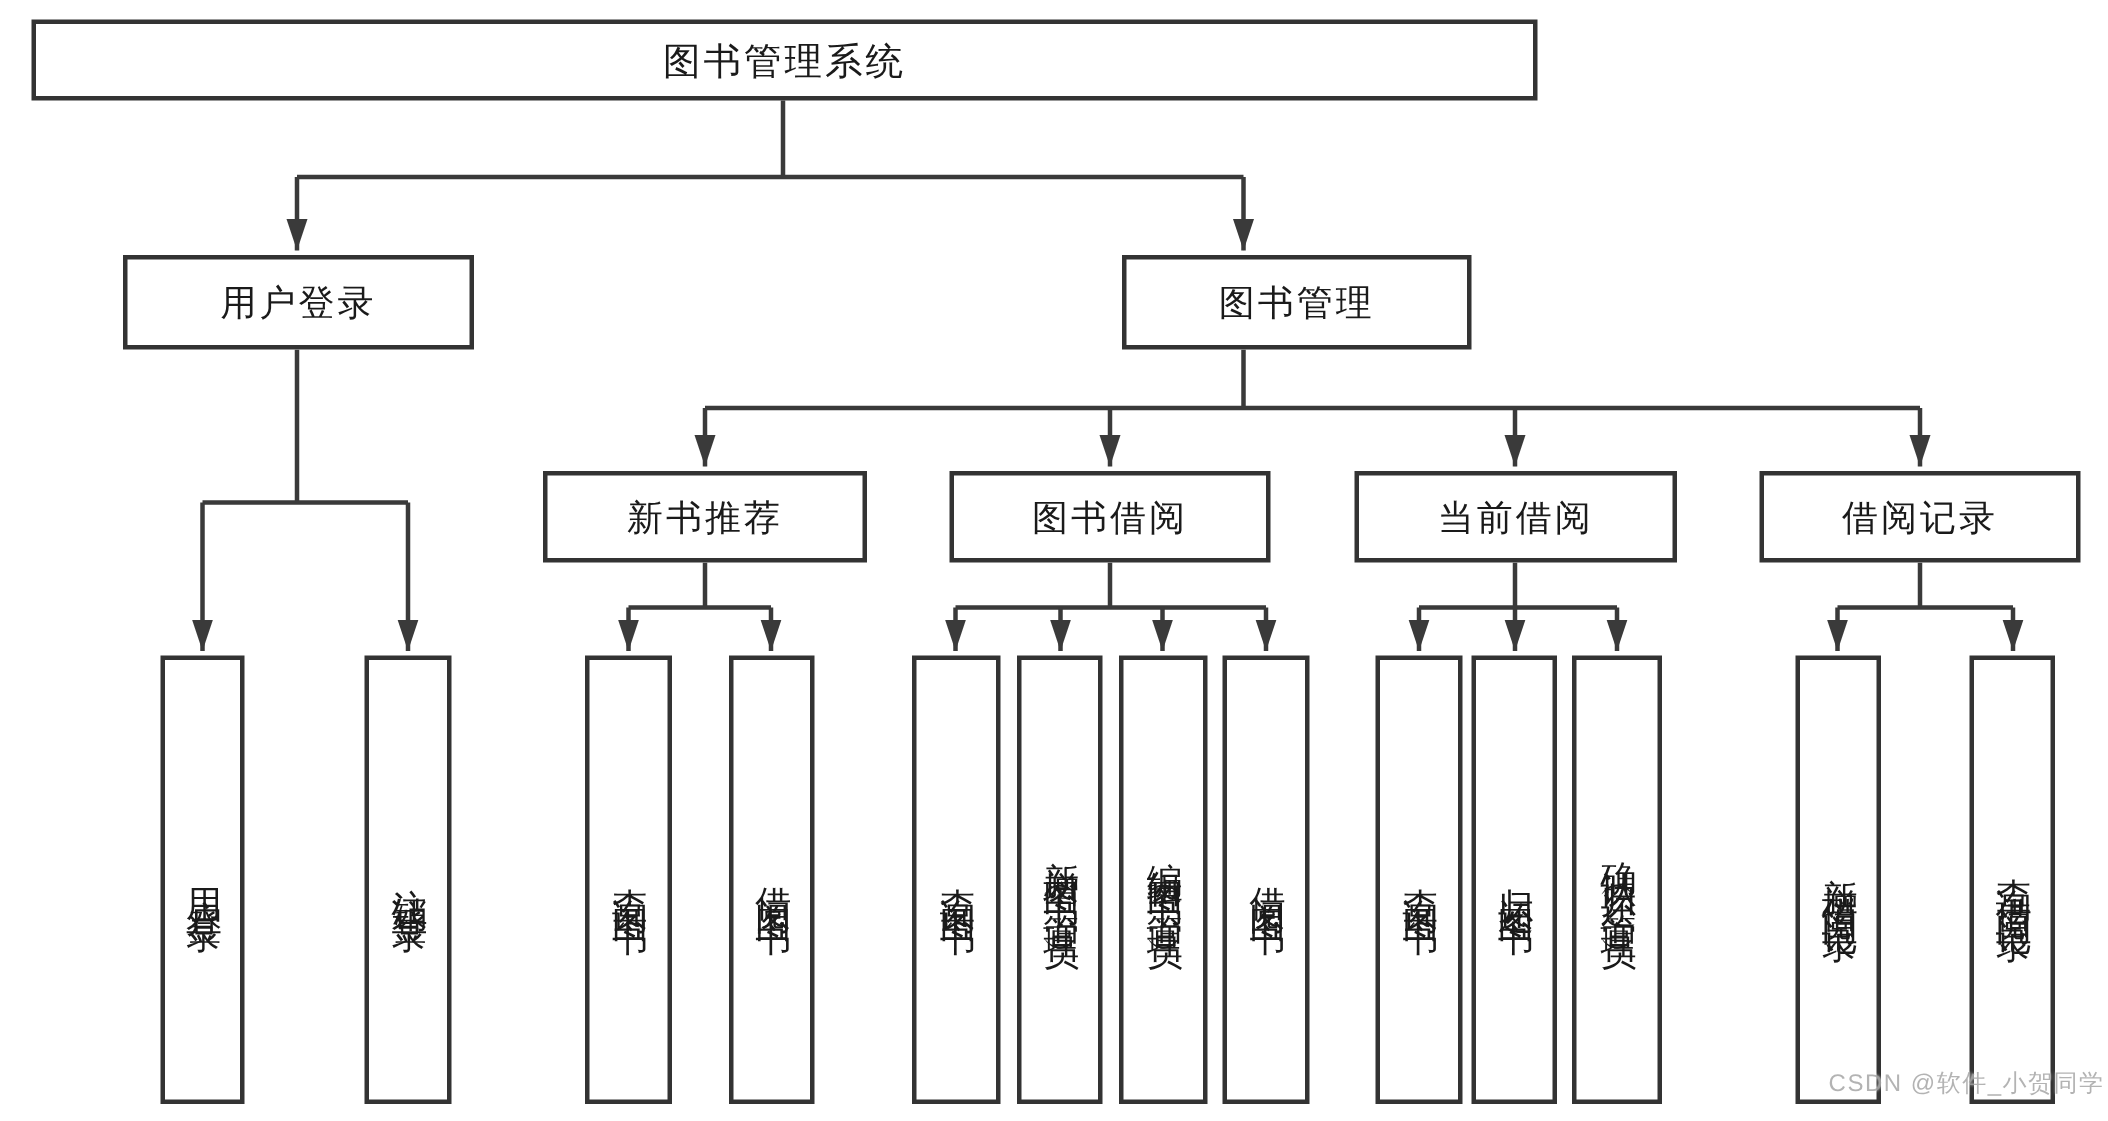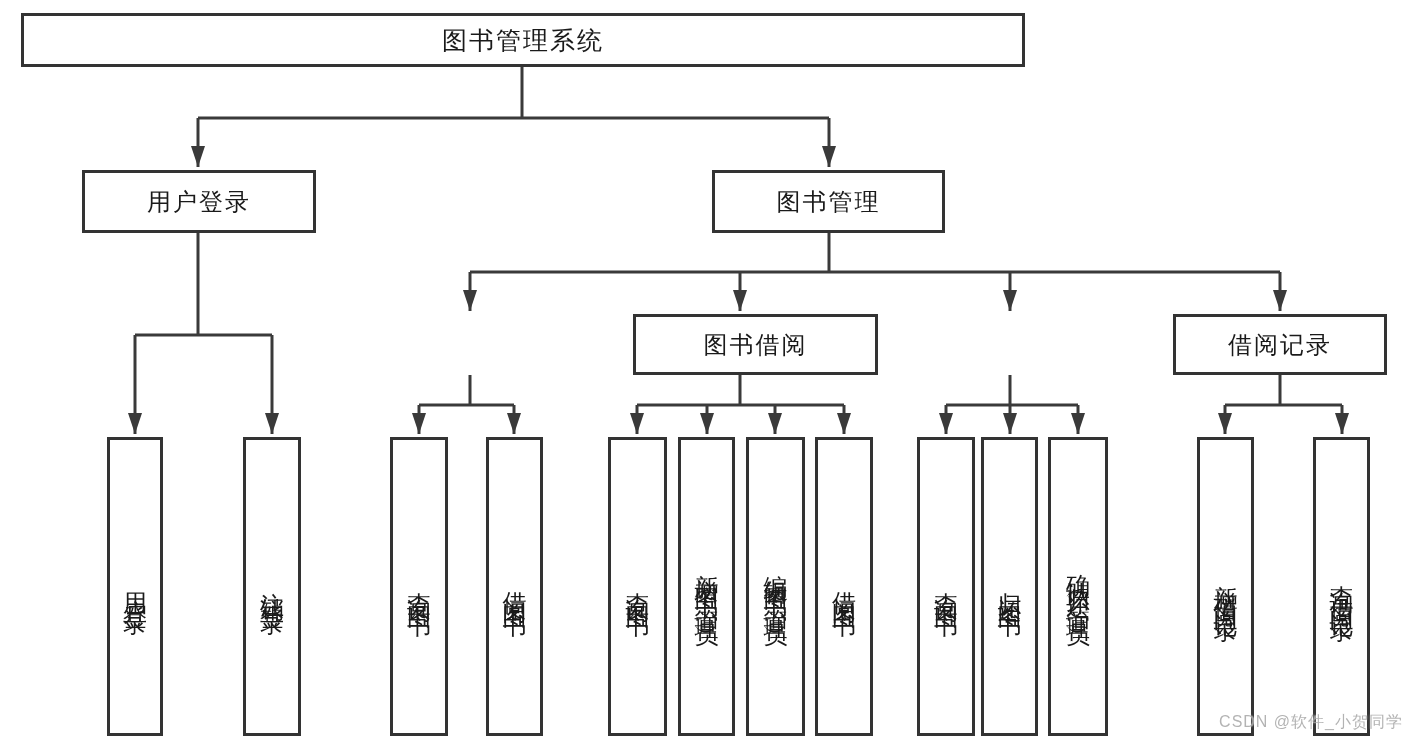--- a/index.html
+++ b/index.html
@@ -45,23 +45,23 @@
   .vtext {
     writing-mode: vertical-rl;
     text-orientation: upright;
     font-size: 24px;
     letter-spacing: 7px;
     line-height: 1;
   }
   
   .n-root   { left: 21px;   top: 13px;  width: 1004px; height: 54px; }
   .n-login  { left: 82px;   top: 170px; width: 234px;  height: 63px; }
-  .n-mgmt   { left: 712px;  top: 170px; width: 233px;  height: 63px; }
+  .n-mgmt   { left: 748px;  top: 170px; width: 233px;  height: 63px; }
   .n-l3a    { left: 362px;  top: 314px; width: 216px;  height: 61px; }
-  .n-l3b    { left: 633px;  top: 314px; width: 245px;  height: 61px; }
+  .n-l3b    { left: 633px;  top: 314px; width: 214px;  height: 61px; }
   .n-l3c    { left: 903px;  top: 314px; width: 215px;  height: 61px; }
   .n-l3d    { left: 1173px; top: 314px; width: 214px;  height: 61px; text-align: center; }
   .leaf     { top: 437px; height: 299px; }
   .lf1  { left: 107px;  width: 56px; }
   .lf2  { left: 243px;  width: 58px; }
   .lf3  { left: 390px;  width: 58px; }
   .lf4  { left: 486px;  width: 57px; }
   .lf5  { left: 608px;  width: 59px; }
   .lf6  { left: 678px;  width: 57px; }
   .lf7  { left: 746px;  width: 59px; }
@@ -135,23 +135,29 @@
     <span class="root-label">图书管理系统</span>
   </div>
 
   <div class="box n-login">
     <span class="hlabel">用户登录</span>
   </div>
   <div class="box n-mgmt">
     <span class="hlabel">图书管理</span>
   </div>
 
+  <div class="box n-l3a">
+    <span class="hlabel">新书推荐</span>
+  </div>
   <div class="box n-l3b">
     <span class="hlabel">图书借阅</span>
   </div>
+  <div class="box n-l3c">
+    <span class="hlabel">当前借阅</span>
+  </div>
   <div class="box n-l3d">
     <span class="hlabel">借阅记录</span>
   </div>
 
   <div class="box leaf lf1">
     <span class="vtext">用户登录</span>
   </div>
   <div class="box leaf lf2">
     <span class="vtext">注销登录</span>
   </div>

